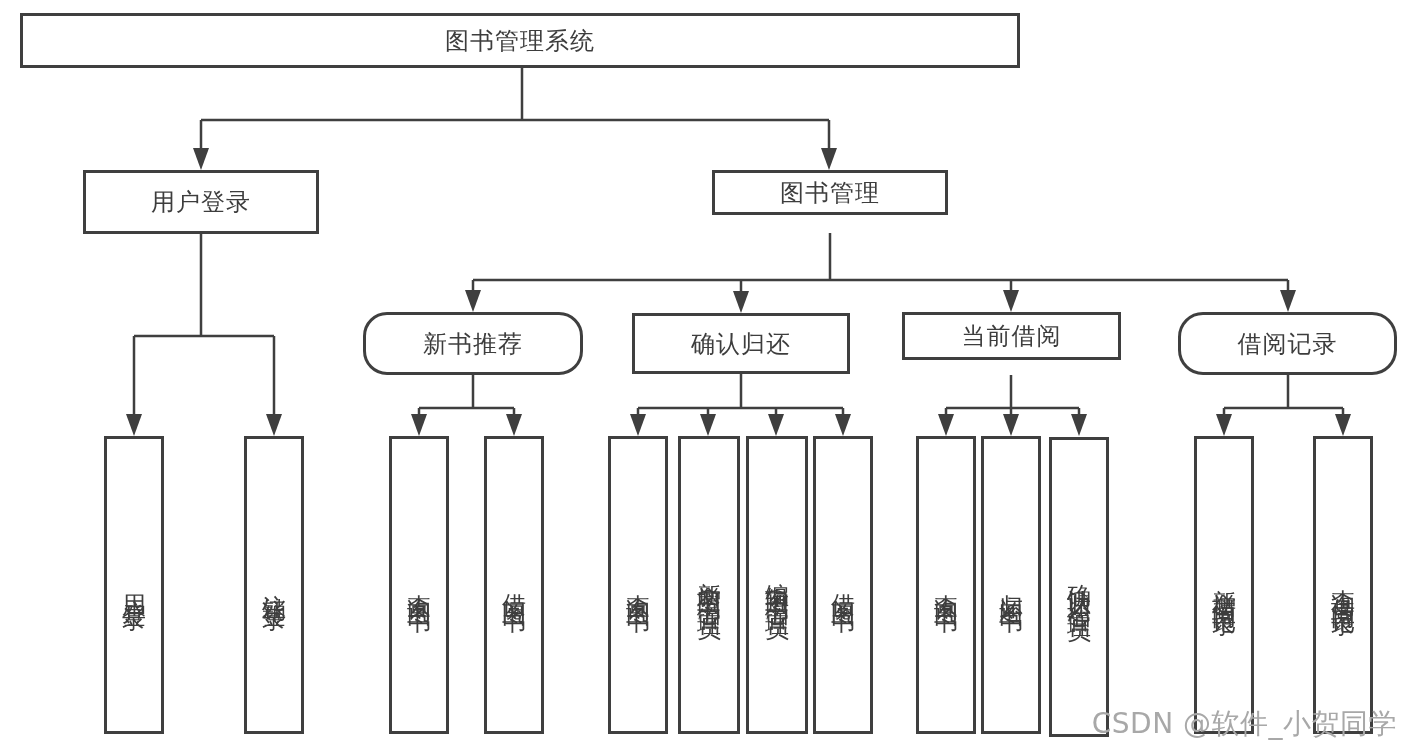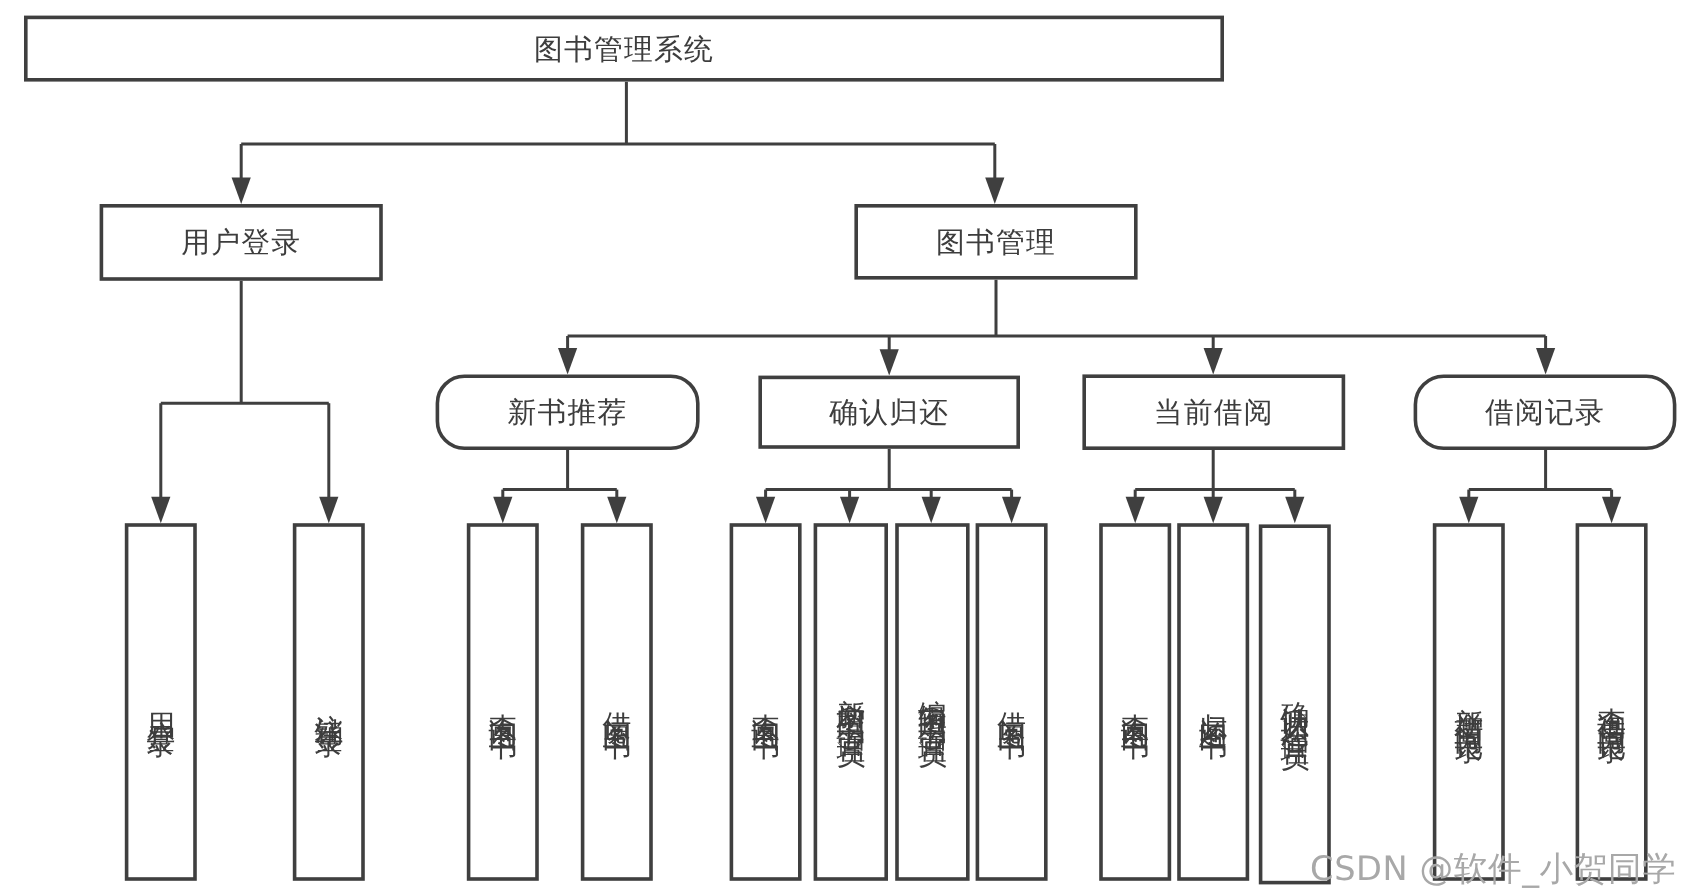--- a/index.html
+++ b/index.html
@@ -127,31 +127,31 @@
       <polygon points="1335,414 1351,414 1343,436"></polygon>
   </svg>
 
   <div class="box hlabel" style="left:20px;top:13px;width:1000px;height:55px;">
     <span>图书管理系统</span>
   </div>
 
   <div class="box hlabel" style="left:83px;top:170px;width:236px;height:64px;">
     <span>用户登录</span>
   </div>
-  <div class="box hlabel" style="left:712px;top:170px;width:236px;height:63px;">
+  <div class="box hlabel" style="left:712px;top:170px;width:236px;height:45px;">
     <span>图书管理</span>
   </div>
 
   <div class="box hlabel" style="left:363px;top:312px;width:220px;height:63px;border-radius:24px;">
     <span>新书推荐</span>
   </div>
   <div class="box hlabel" style="left:632px;top:313px;width:218px;height:61px;">
     <span>确认归还</span>
   </div>
-  <div class="box hlabel" style="left:902px;top:312px;width:219px;height:63px;">
+  <div class="box hlabel" style="left:902px;top:312px;width:219px;height:48px;">
     <span>当前借阅</span>
   </div>
   <div class="box hlabel" style="left:1178px;top:312px;width:219px;height:63px;border-radius:25px;">
     <span>借阅记录</span>
   </div>
 
   <div class="box leaf" style="left:104px;top:436px;width:60px;height:298px;">
     <span>用户登录</span>
   </div>
   <div class="box leaf" style="left:244px;top:436px;width:60px;height:298px;">

